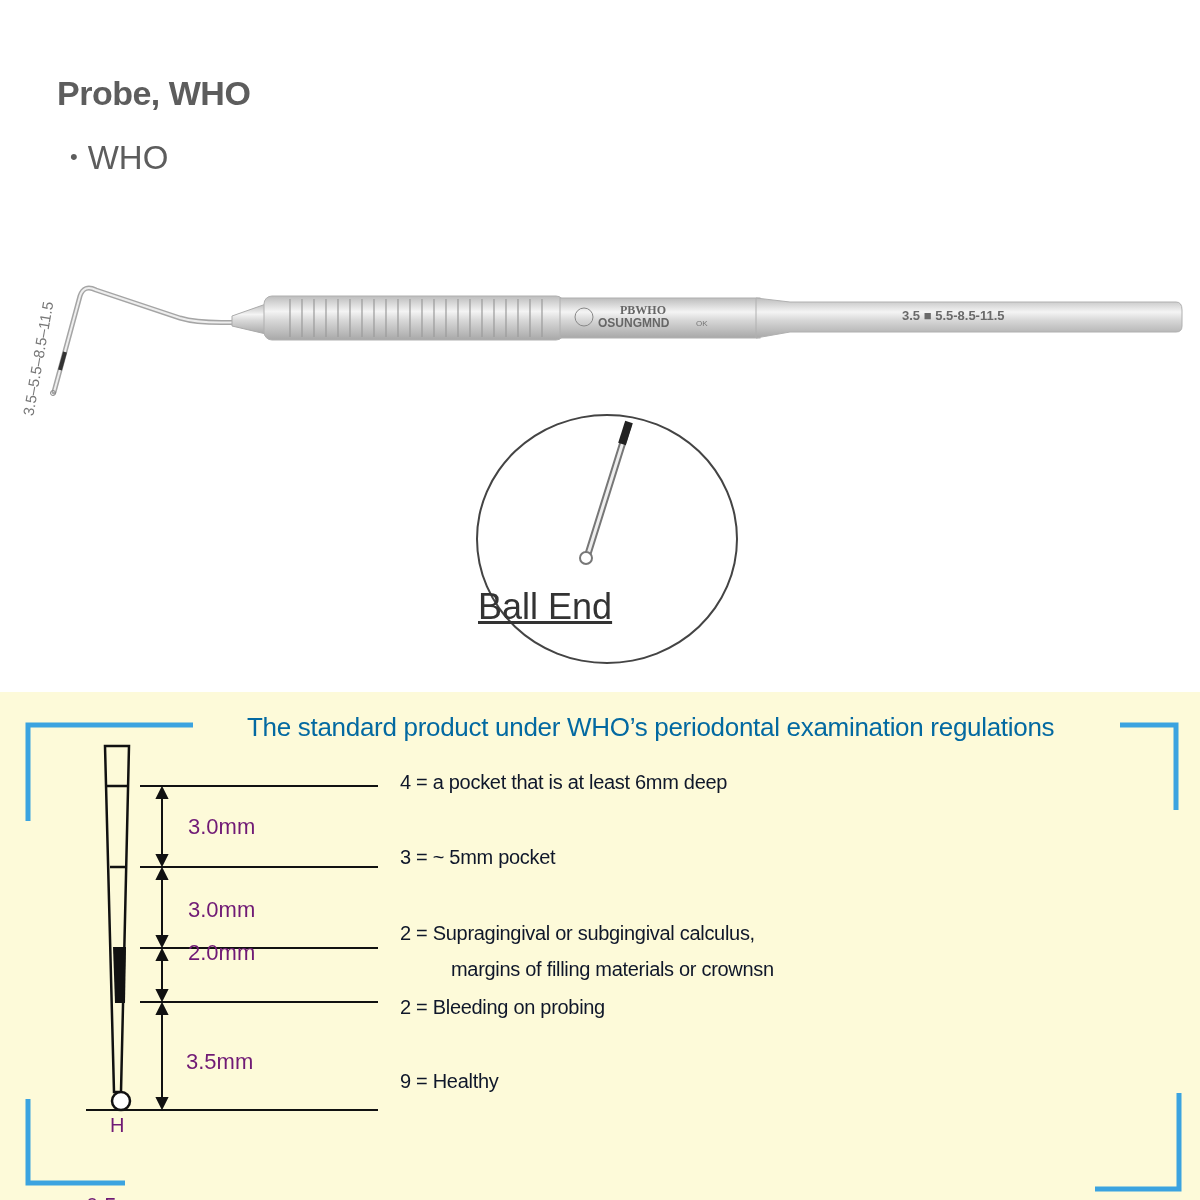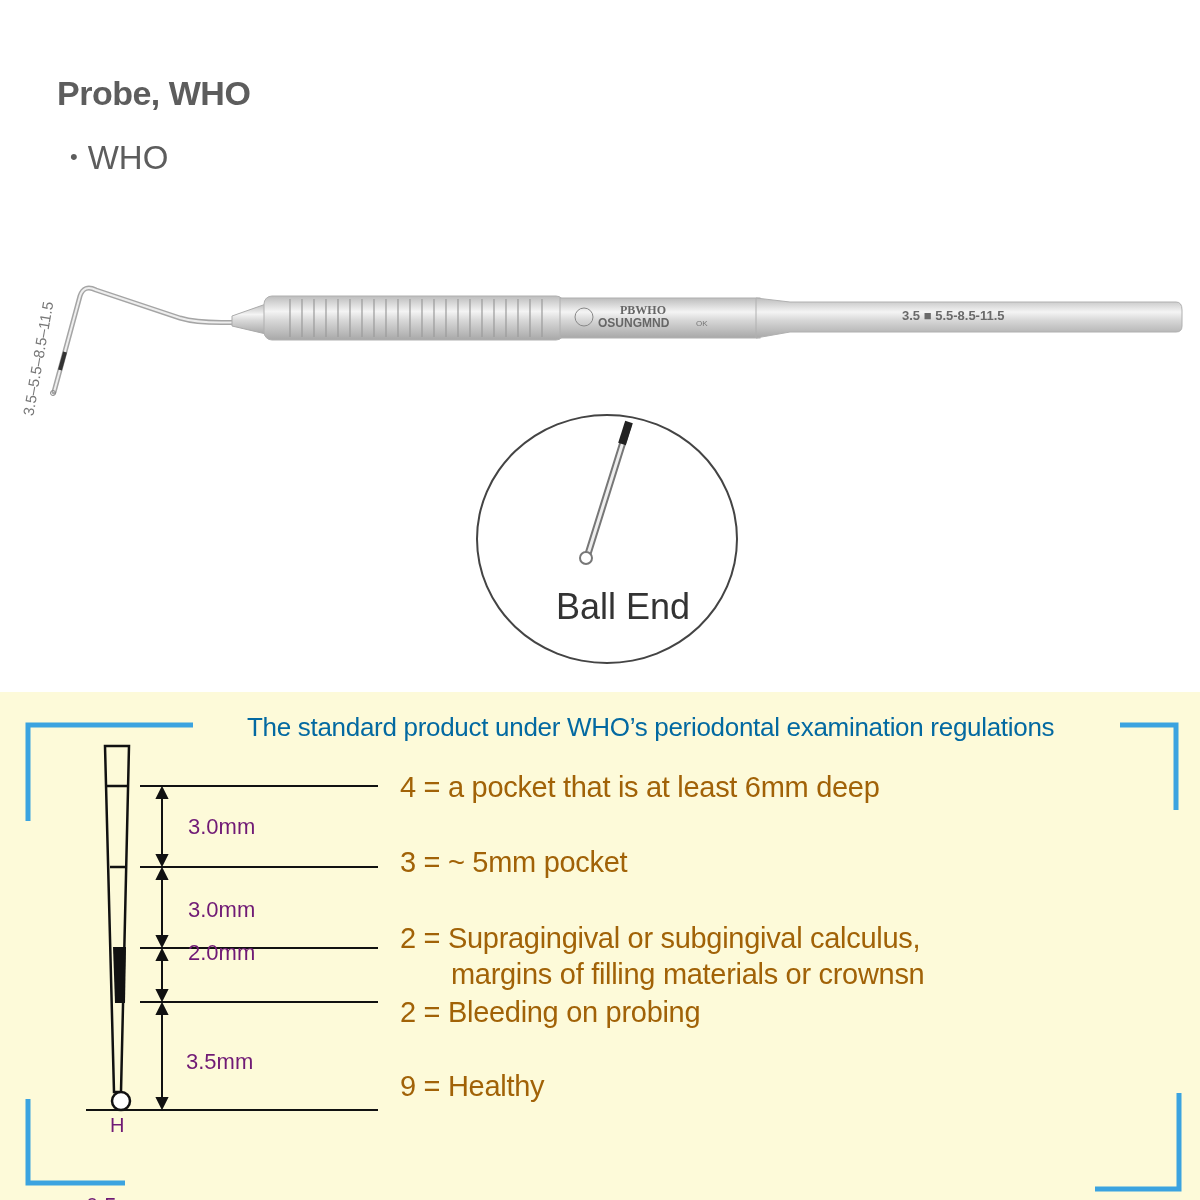--- a/index.html
+++ b/index.html
@@ -22,33 +22,33 @@
     position:absolute; left:-30px; top:338px;
     transform:rotate(-80deg); transform-origin:center;
     font-size:15px; color:#777; white-space:nowrap; width:140px;
   }
   .zoom-circle {
     position:absolute; left:476px; top:414px;
     width:262px; height:250px; border:2px solid #444; border-radius:50%;
     box-sizing:border-box;
   }
   .ball-label {
-    position:absolute; left:16px; width:100%; top:170px; text-align:center;
-    font-size:36px; color:#333;
+    position:absolute; left:0; width:100%; top:170px; text-align:left;
+    font-size:36px; color:#333;text-decoration:underline;
   }
   .band {
     position:absolute; left:0; top:692px; width:1200px; height:508px;
     background:#fdfad9;
   }
   .band-title {
     position:absolute; left:207px; top:712px;
     font-size:26px; color:#0369a1; letter-spacing:-0.3px; white-space:nowrap;margin-left:40px;
   }
   .code {
-    position:absolute; left:400px; font-size:29px; color:#a16207; white-space:nowrap; letter-spacing:-0.3px;text-align:center;
+    position:absolute; left:400px; font-size:20px; color:#0f172a; white-space:nowrap; letter-spacing:-0.3px;text-align:center;
   }
   .mm {
     position:absolute; font-size:22px; color:#701a75; white-space:nowrap;
   }
   .diagram { position:absolute; left:0; top:0; }
 </style>
 </head>
 <body>
 
 <div class="title">Probe, WHO</div>

